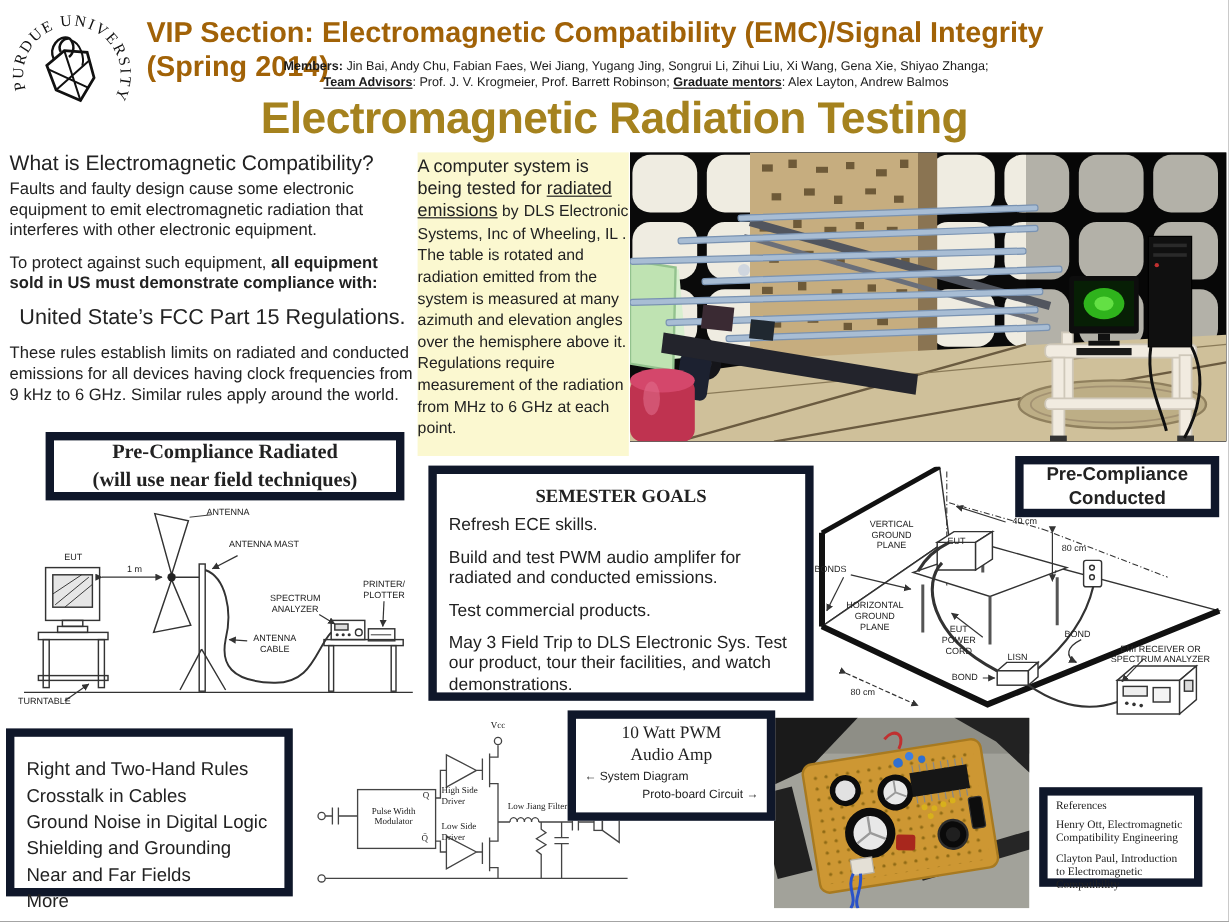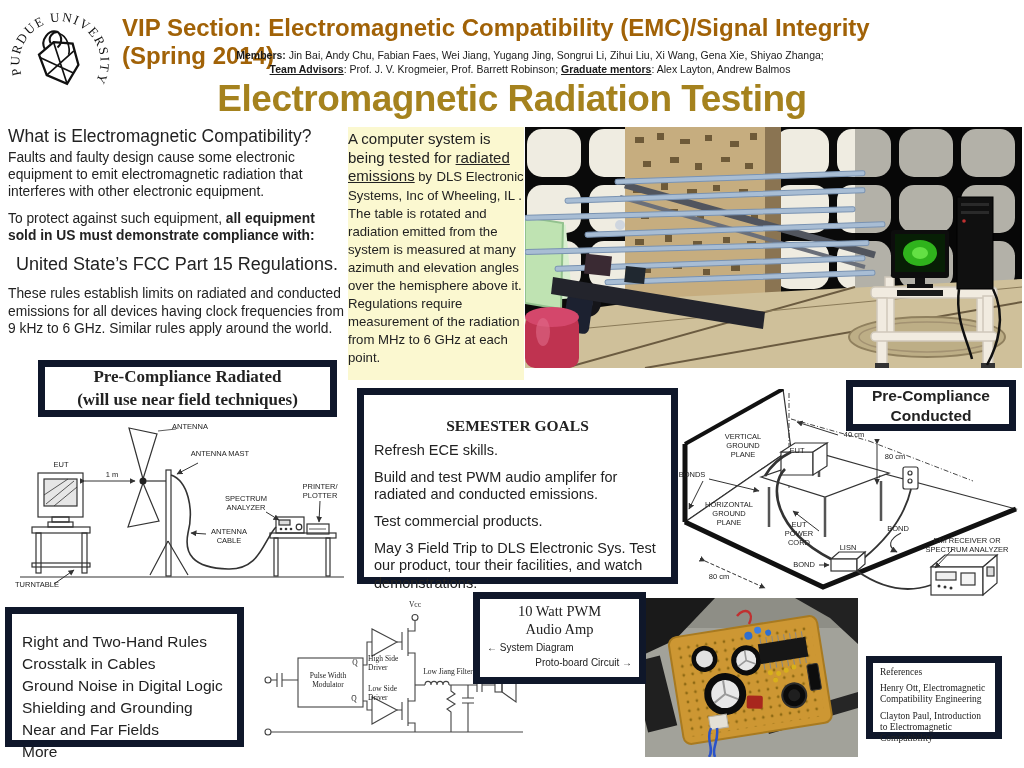--- a/index.html
+++ b/index.html
@@ -22,21 +22,21 @@
   .fcc{text-align:center;font-size:18px;margin:10px 0;}
   
   .note{left:348px;top:127px;width:176px;height:253px;background:#fbf8d0;padding:3px 0;box-sizing:border-box;}
   .note .lead{font-size:15px;line-height:1.24;}
   .note .ul{text-decoration:underline;}
   .note .by{font-size:13px;}
   .note .nbody{font-size:13.2px;line-height:1.2;}
   
   .prerad{left:38px;top:360px;width:299px;height:57px;display:flex;flex-direction:column;
           justify-content:center;text-align:center;font-weight:bold;font-size:17px;line-height:1.3;}
-  .goals{left:357px;top:388px;width:321px;height:196px;padding:20px 10px;}
+  .goals{left:357px;top:388px;width:321px;height:196px;padding:8px 10px;}
   .goals .gtitle{text-align:center;font-weight:bold;font-size:15.5px;margin:2px 0 7px 0;}
   .goals p{margin:0 0 9px 0;font-size:14.5px;line-height:1.22;}
   .precond{left:846px;top:380px;width:170px;height:51px;display:flex;flex-direction:column;
            justify-content:center;text-align:center;font-weight:bold;font-size:15.5px;line-height:1.25;z-index:6;}
   .topics{left:5px;top:607px;width:239px;height:140px;padding:17px 0 0 10px;font-size:15.5px;line-height:1.42;}
   .pwmbox{left:473px;top:592px;width:173px;height:92px;padding:3px 7px;z-index:5;}
   .pwmbox .t{text-align:center;font-size:14.5px;line-height:1.25;}
   .pwmbox .n{font-size:10px;margin-top:4px;}
   .pwmbox .nr{text-align:right;}
   .refs{left:866px;top:656px;width:136px;height:83px;padding:4px 7px;font-size:9.5px;line-height:1.18;}

